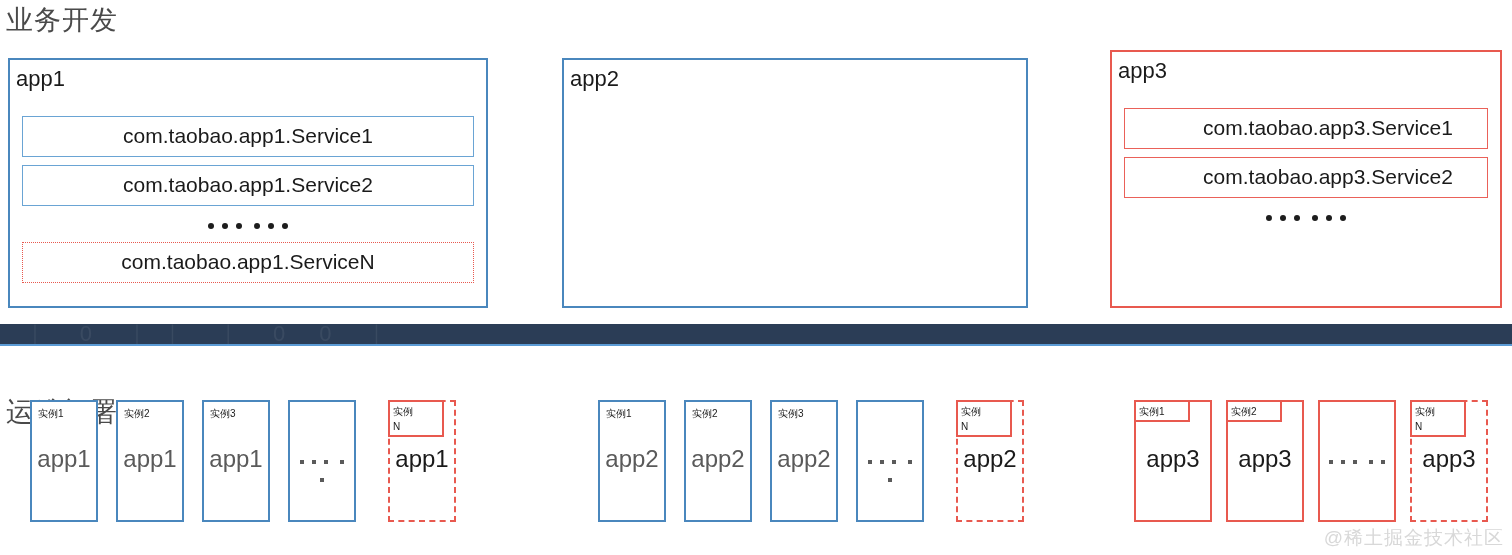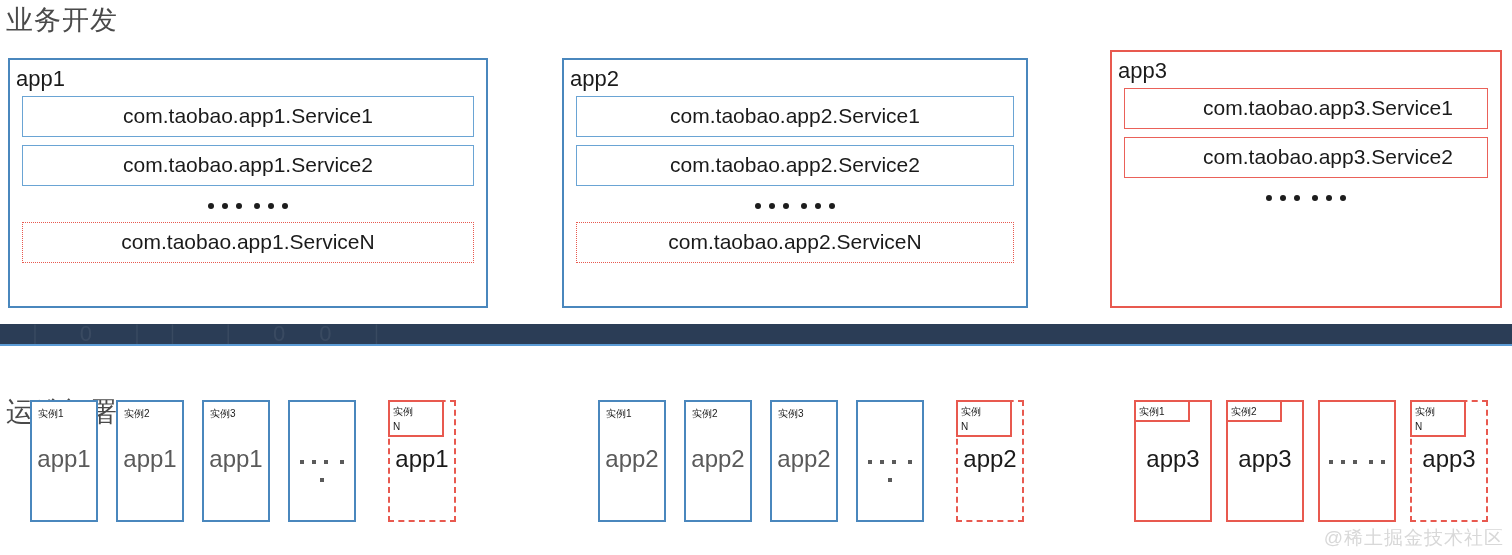--- a/index.html
+++ b/index.html
@@ -66,20 +66,21 @@
 
   .app-panel-title {
     font-size: 22px;
     color: #1a1a1a;
     line-height: 1;
     padding: 8px 0 0 6px;
   }
 
   .service-list {
     padding: 6px 12px 0 12px;
+    margin-top: 20px;
   }
   .service-box {
     box-sizing: border-box;
     height: 41px;
     line-height: 38px;
     text-align: center;
     font-size: 21px;
     color: #1a1a1a;
     margin-bottom: 8px;
     background: #ffffff;
@@ -203,29 +204,20 @@
     <div class="dots-row">
       <span class="dot"></span><span class="dot"></span><span class="dot"></span>
       <span class="dot"></span><span class="dot"></span><span class="dot"></span>
     </div>
     <div class="service-box red-dashed">com.taobao.app1.ServiceN</div>
   </div>
 </div>
 
 <div class="app-panel blue" id="app-panel-1" style="left:562px; top:58px; width:466px; height:250px;">
   <div class="app-panel-title">app2</div>
-  <div class="service-list">
-    <div class="service-box blue-solid">com.taobao.app2.Service1</div>
-    <div class="service-box blue-solid">com.taobao.app2.Service2</div>
-    <div class="dots-row">
-      <span class="dot"></span><span class="dot"></span><span class="dot"></span>
-      <span class="dot"></span><span class="dot"></span><span class="dot"></span>
-    </div>
-    <div class="service-box red-dashed">com.taobao.app2.ServiceN</div>
-  </div>
 </div>
 
 <div class="app-panel red" id="app-panel-2" style="left:1110px; top:50px; width:392px; height:258px;">
   <div class="app-panel-title">app3</div>
   <div class="service-list">
     <div class="service-box red-solid">com.taobao.app3.Service1</div>
     <div class="service-box red-solid">com.taobao.app3.Service2</div>
     <div class="dots-row">
       <span class="dot"></span><span class="dot"></span><span class="dot"></span>
       <span class="dot"></span><span class="dot"></span><span class="dot"></span>

